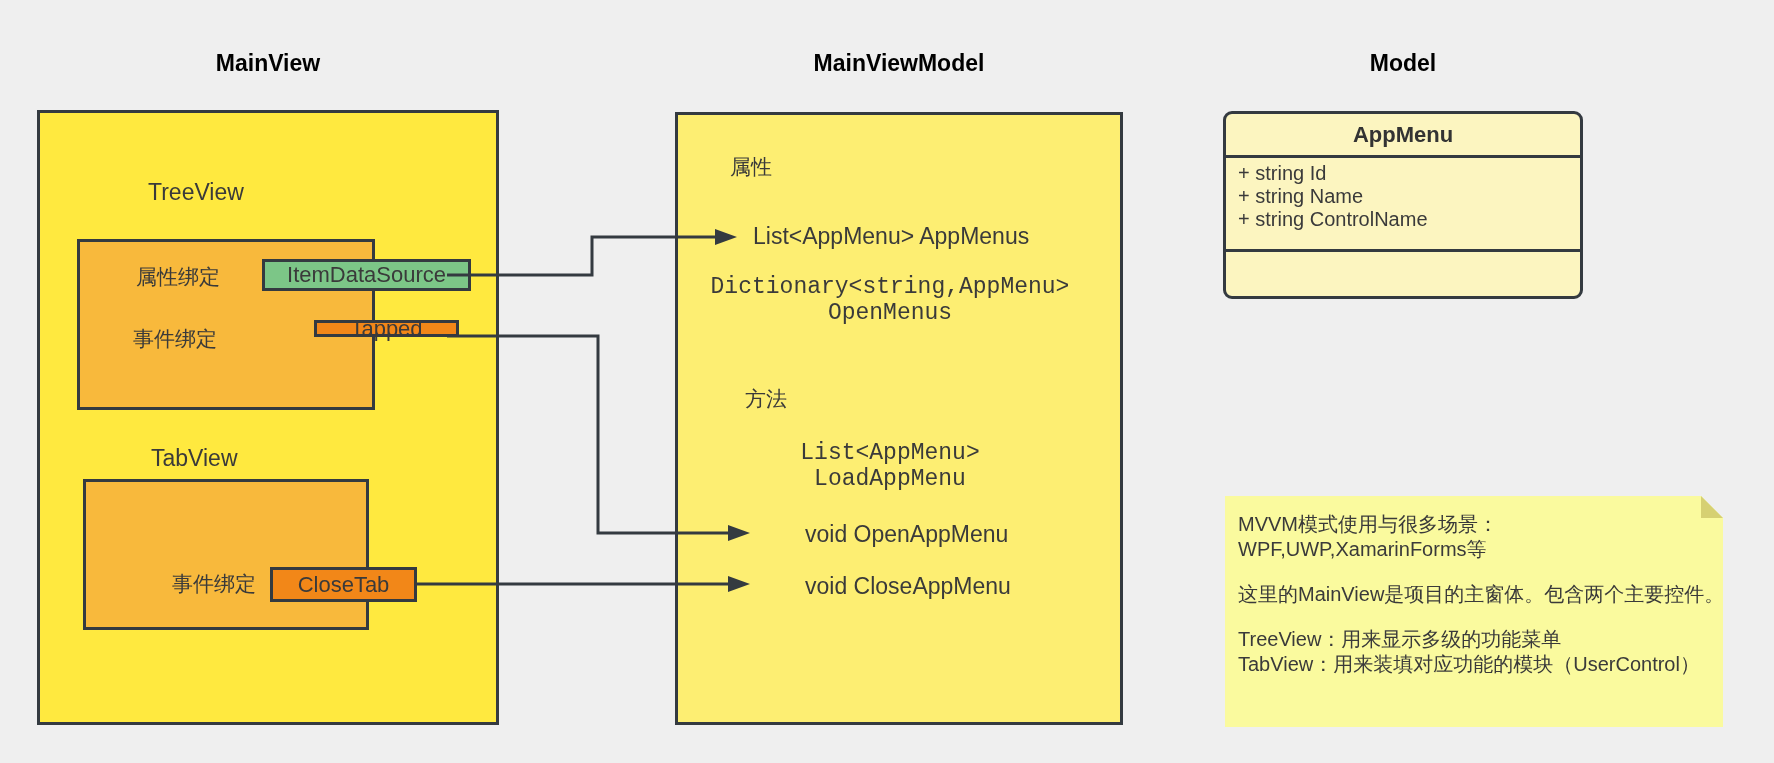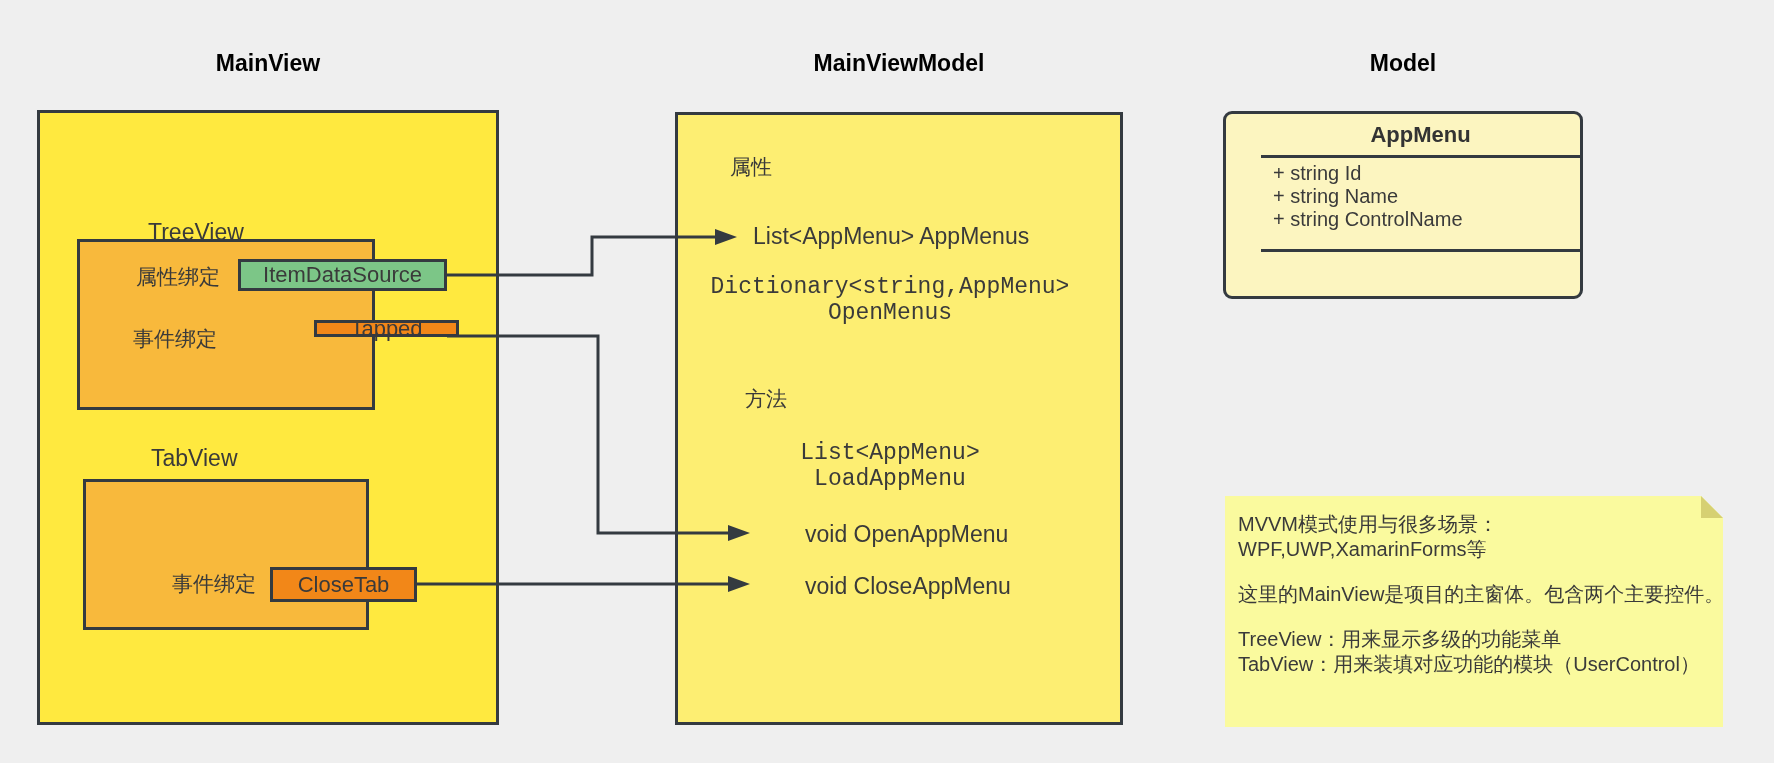--- a/index.html
+++ b/index.html
@@ -19,28 +19,28 @@
   .mainview-fill { background:#FFE93F; }
   .inner-fill   { background:#F8B93C; }
   .vm-fill      { background:#FDEE72; }
   .lbl { position:absolute; font-size:23px; white-space:nowrap; }
   .lbl-cn { font-size:21px; }
   .chip {
     position:absolute; border:3px solid #343A40; box-sizing:border-box;
     display:flex; align-items:center; justify-content:center;
     font-size:22px; white-space:nowrap;
   }
-  .chip-green  { background:#7CC687; }
+  .chip-green  { background:#7CC687;margin-left:24px; }
   .chip-orange { background:#F28718; }
   .vm-item { position:absolute; font-size:23px; white-space:nowrap; }
   .vm-block { position:absolute; width:400px; text-align:center; font-size:23px; line-height:26px;font-family:Liberation Mono, monospace; }
   .uml {
     position:absolute; left:1223px; top:111px; width:360px; height:188px;
     background:#FCF5C0; border:3px solid #343A40; border-radius:9px;
-    box-sizing:border-box; display:flex; flex-direction:column; overflow:hidden;padding-left:35px;
+    box-sizing:border-box; display:flex; flex-direction:column; overflow:hidden;
   }
   .uml-head {
     height:41px; border-bottom:3px solid #343A40; display:flex;
     align-items:center; justify-content:center;
     font-weight:bold; font-size:22px; color:#333; flex:0 0 auto;
   }
   .uml-fields {
     flex:1 1 auto; border-bottom:3px solid #343A40;
     padding:4px 8px 0 12px; font-size:20px; line-height:23px;
   }
@@ -64,21 +64,21 @@
 <body>
 
 <div class="canvas">
 
   <div class="col-title" style="left:37px; top:50px; width:462px;">MainView</div>
   <div class="col-title" style="left:675px; top:50px; width:448px;">MainViewModel</div>
   <div class="col-title" style="left:1223px; top:50px; width:360px;">Model</div>
 
   <div class="box mainview-fill" style="left:37px; top:110px; width:462px; height:615px;"></div>
 
-  <div class="lbl" style="left:148px; top:179px;margin-top:40px;">TreeView</div>
+  <div class="lbl" style="left:148px; top:179px;">TreeView</div>
   <div class="box inner-fill" style="left:77px; top:239px; width:298px; height:171px;"></div>
   <div class="lbl lbl-cn" style="left:136px; top:263px;">属性绑定</div>
   <div class="chip chip-green" style="left:238px; top:259px; width:209px; height:32px;">ItemDataSource</div>
   <div class="lbl lbl-cn" style="left:133px; top:325px;">事件绑定</div>
   <div class="chip chip-orange" style="left:314px; top:320px; width:145px; height:17px;">Tapped</div>
 
   <div class="lbl" style="left:151px; top:445px;">TabView</div>
   <div class="box inner-fill" style="left:83px; top:479px; width:286px; height:151px;"></div>
   <div class="lbl lbl-cn" style="left:172px; top:570px;">事件绑定</div>
   <div class="chip chip-orange" style="left:270px; top:567px; width:147px; height:35px;">CloseTab</div>

